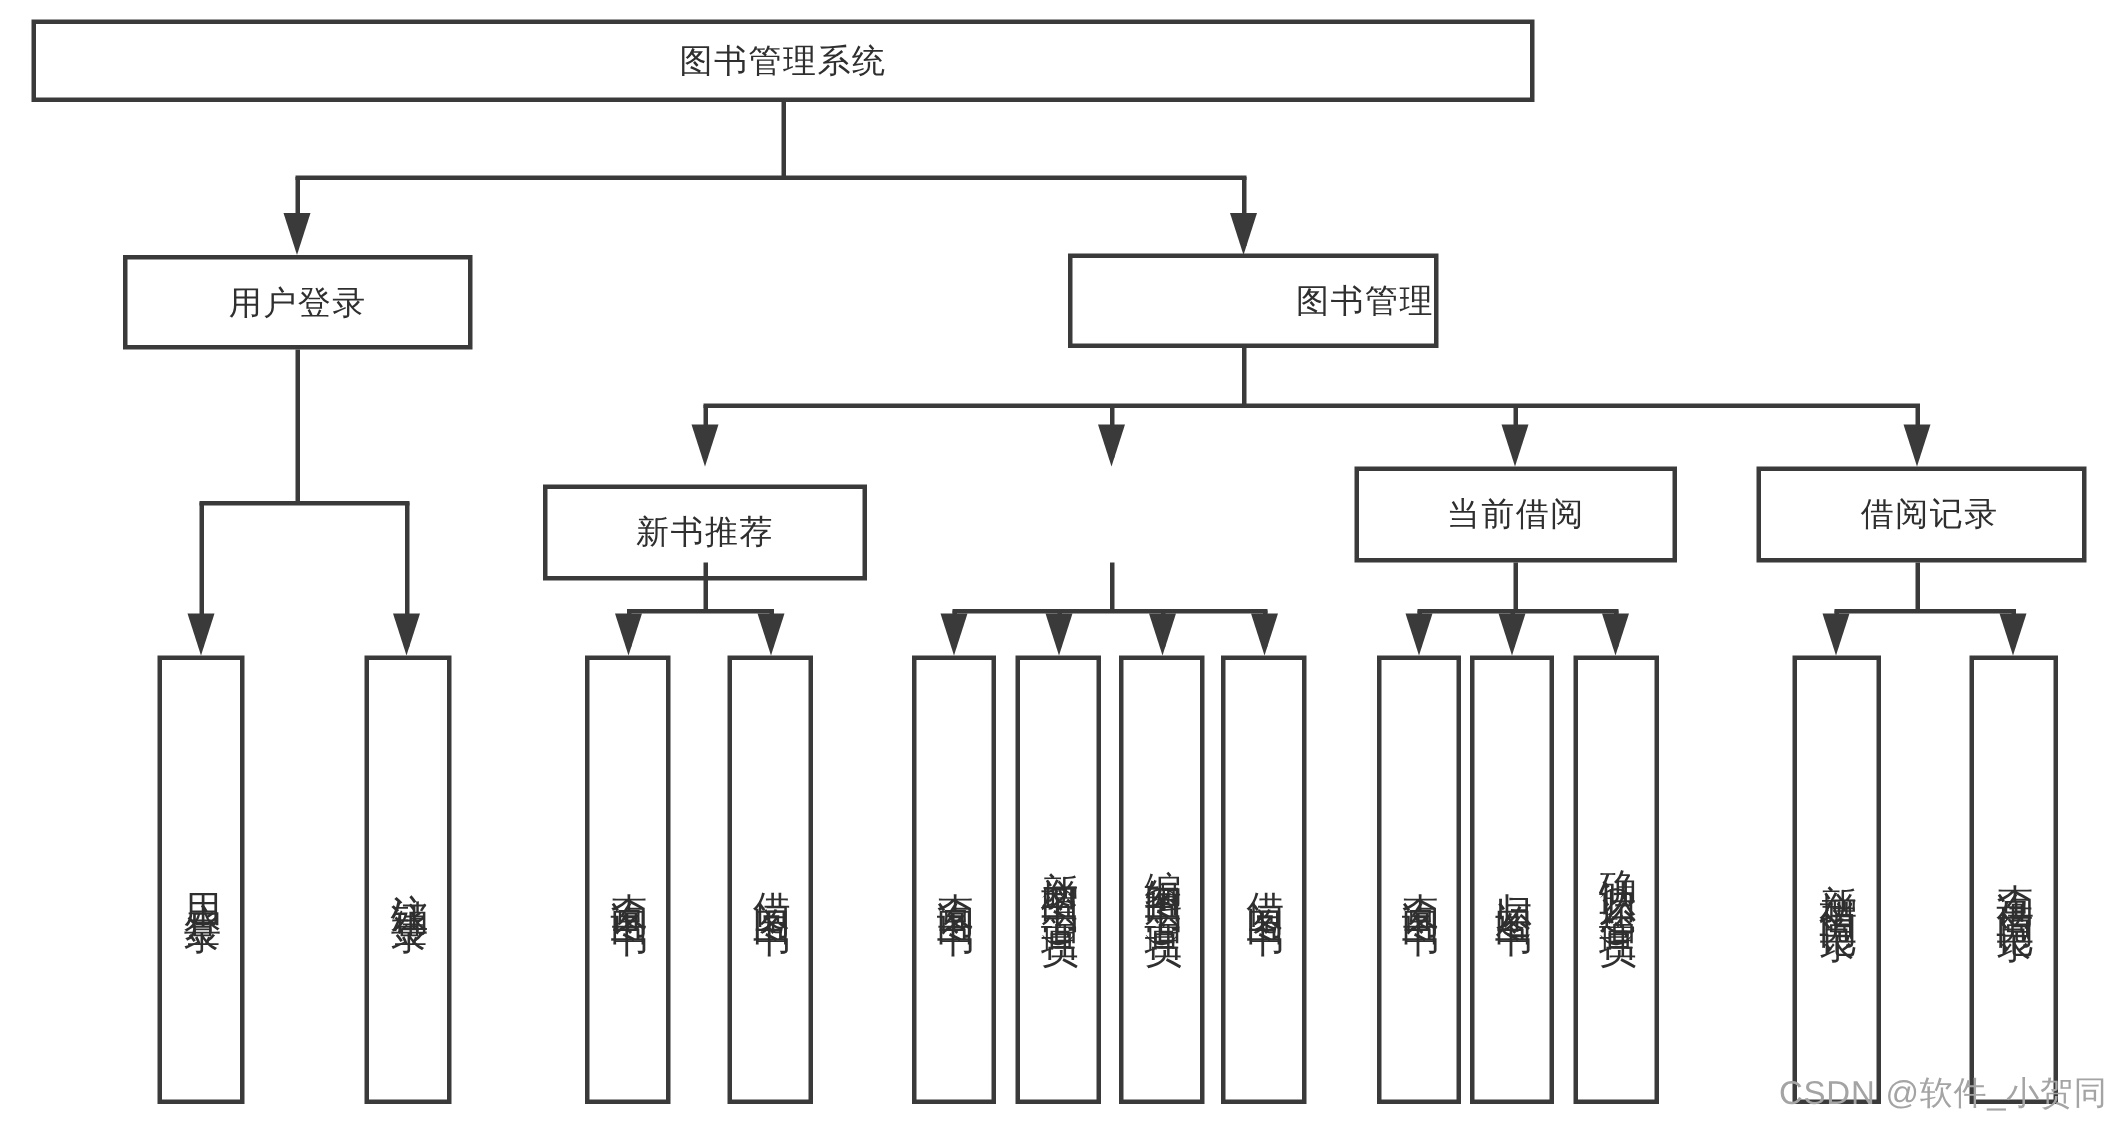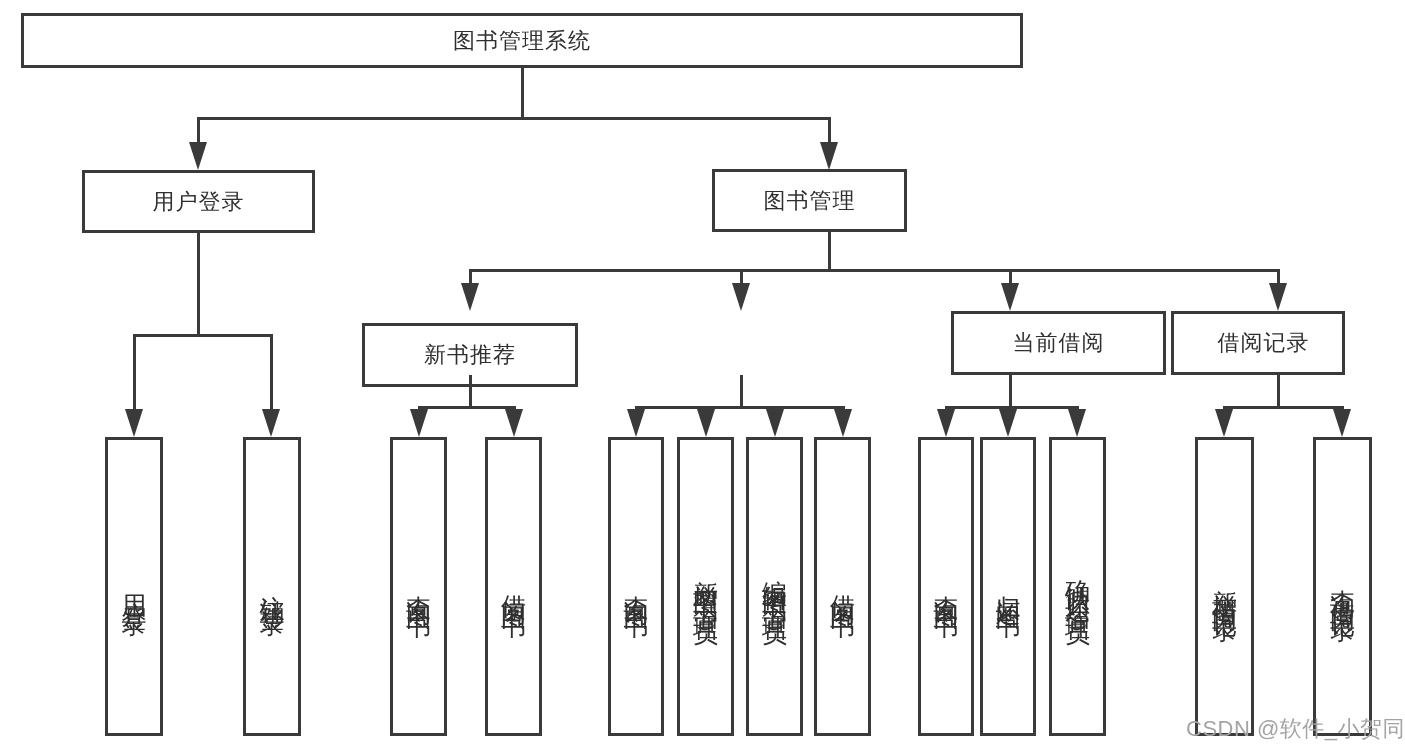--- a/index.html
+++ b/index.html
@@ -68,30 +68,30 @@
 <body>
 
 <div id="canvas">
   <span id="watermark">CSDN @软件_小贺同学</span>
 <div class="node h" style="left: 21px; top: 13px; width: 1002px; height: 55px;">
       <span class="lbl">图书管理系统</span>
     </div>
     <div class="node h" style="left: 82px; top: 170px; width: 233px; height: 63px;">
       <span class="lbl">用户登录</span>
     </div>
-    <div class="node h" style="left: 712px; top: 169px; width: 195px; height: 63px;">
+    <div class="node h" style="left: 712px; top: 169px; width: 247px; height: 63px; justify-content: flex-end;">
       <span class="lbl">图书管理</span>
     </div>
     <div class="node h" style="left: 362px; top: 311px; width: 216px; height: 64px; margin-top: 12px;">
       <span class="lbl">新书推荐</span>
     </div>
-    <div class="node h" style="left: 903px; top: 311px; width: 215px; height: 64px; margin-left: 48px;">
+    <div class="node h" style="left: 903px; top: 311px; width: 215px; height: 64px;">
       <span class="lbl">当前借阅</span>
     </div>
-    <div class="node h" style="left: 1171px; top: 311px; width: 174px; height: 64px; padding-left: 11px;">
+    <div class="node h" style="left: 1171px; top: 311px; width: 220px; height: 64px; padding-left: 11px;">
       <span class="lbl">借阅记录</span>
     </div>
     <div class="node v" style="left: 105px; top: 437px; width: 58px; height: 299px;">
       <span class="lbl">用户登录</span>
     </div>
     <div class="node v" style="left: 243px; top: 437px; width: 58px; height: 299px;">
       <span class="lbl">注销登录</span>
     </div>
     <div class="node v" style="left: 390px; top: 437px; width: 57px; height: 299px;">
       <span class="lbl">查询图书</span>

